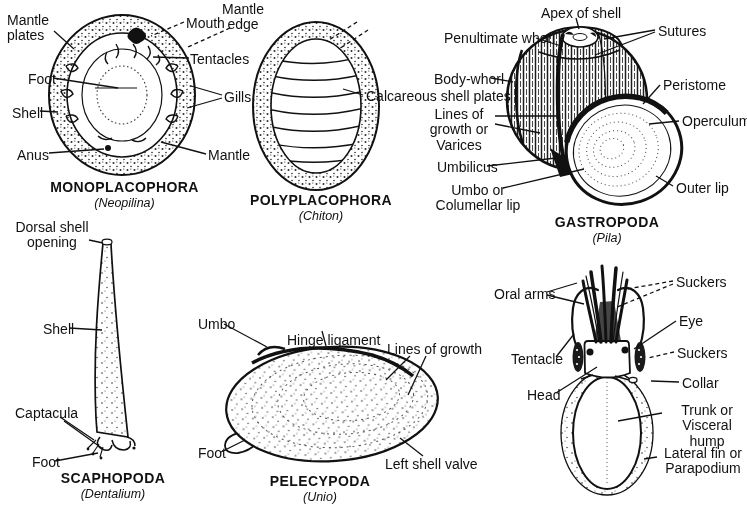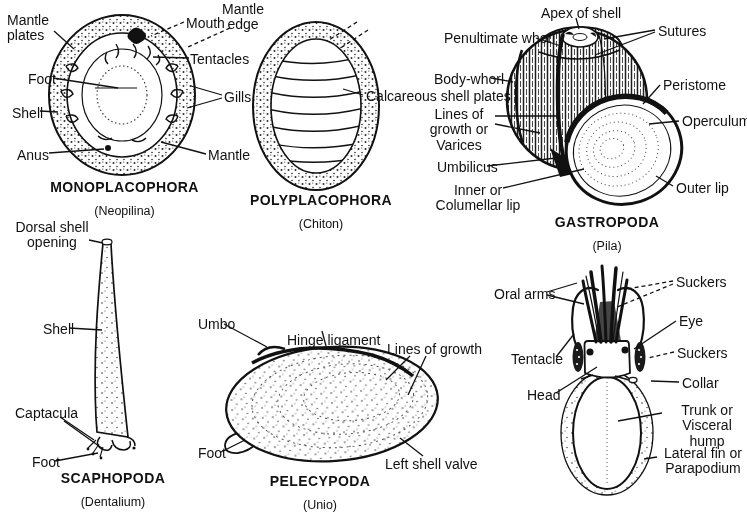--- a/index.html
+++ b/index.html
@@ -4,21 +4,21 @@
 <style>
   html,body{margin:0;padding:0;background:#fff;}
   .page{position:relative;width:747px;height:515px;background:#ffffff;overflow:hidden;
         font-family:"Liberation Sans",sans-serif;color:#111;}
   .art{position:absolute;left:0;top:0;}
   .lbl{position:absolute;font-size:14px;line-height:1.1;white-space:nowrap;color:#111;}
   .lbl.wrap{white-space:normal;text-align:center;}
   .lbl.wrapL{white-space:normal;text-align:left;}
   .fig-title{position:absolute;text-align:center;}
   .fig-title .t{font-weight:bold;font-size:14px;letter-spacing:.4px;}
-  .fig-title .s{font-size:12.5px;margin-top:9px;}
+  .fig-title .s{font-style:italic;font-size:12.5px;margin-top:1px;}
   .inline-title{position:absolute;display:flex;justify-content:center;align-items:baseline;gap:6px;margin-top:44px;}
   .inline-title .t{font-weight:bold;font-size:14px;letter-spacing:.4px;}
   .inline-title .s{font-style:italic;font-size:12.5px;}
 </style>
 </head>
 <body>
 
 <div class="page">
 
 <svg class="art" width="747" height="515" viewBox="0 0 747 515">
@@ -227,21 +227,21 @@
 </div>
 
 <div class="lbl" style="left:541px;top:6px;">Apex of shell</div>
 <div class="lbl" style="left:658px;top:24px;">Sutures</div>
 <div class="lbl" style="left:444px;top:31px;">Penultimate whorl</div>
 <div class="lbl" style="left:434px;top:72px;">Body-whorl</div>
 <div class="lbl" style="left:663px;top:78px;">Peristome</div>
 <div class="lbl wrap" style="left:419px;top:107px;width:80px;">Lines of growth or Varices</div>
 <div class="lbl" style="left:682px;top:114px;">Operculum</div>
 <div class="lbl" style="left:437px;top:160px;">Umbilicus</div>
-<div class="lbl wrap" style="left:430px;top:183px;width:96px;">Inner or Columellar lip</div>
+<div class="lbl wrap" style="left:430px;top:183px;width:96px;">Umbo or Columellar lip</div>
 <div class="lbl" style="left:676px;top:181px;">Outer lip</div>
 <div class="fig-title" style="left:517px;top:214px;width:180px;">
   <div class="t">GASTROPODA</div>
   <div class="s">(Pila)</div>
 </div>
 
 <div class="lbl wrap" style="left:12px;top:220px;width:80px;">Dorsal shell opening</div>
 <div class="lbl" style="left:43px;top:322px;">Shell</div>
 <div class="lbl" style="left:15px;top:406px;">Captacula</div>
 <div class="lbl" style="left:32px;top:455px;">Foot</div>

